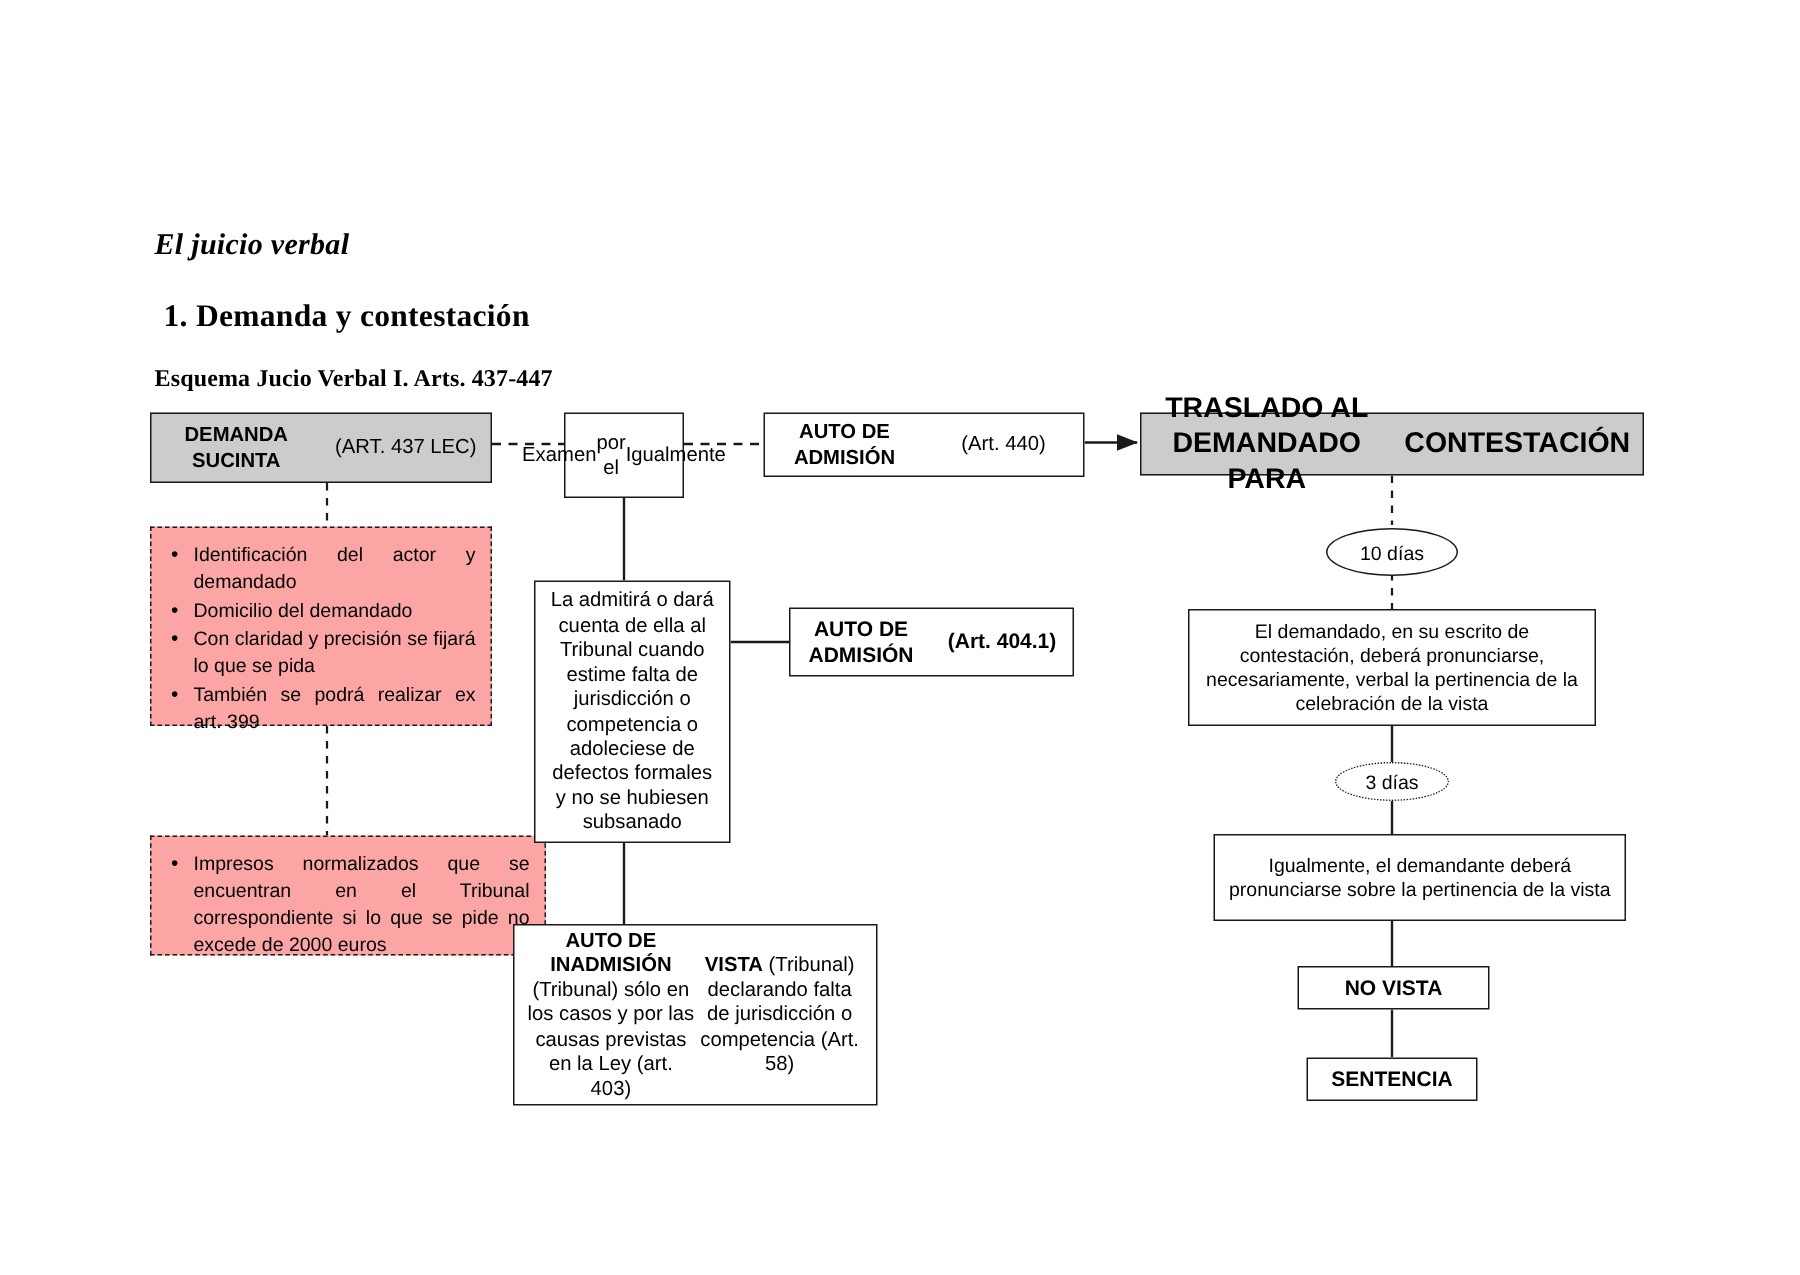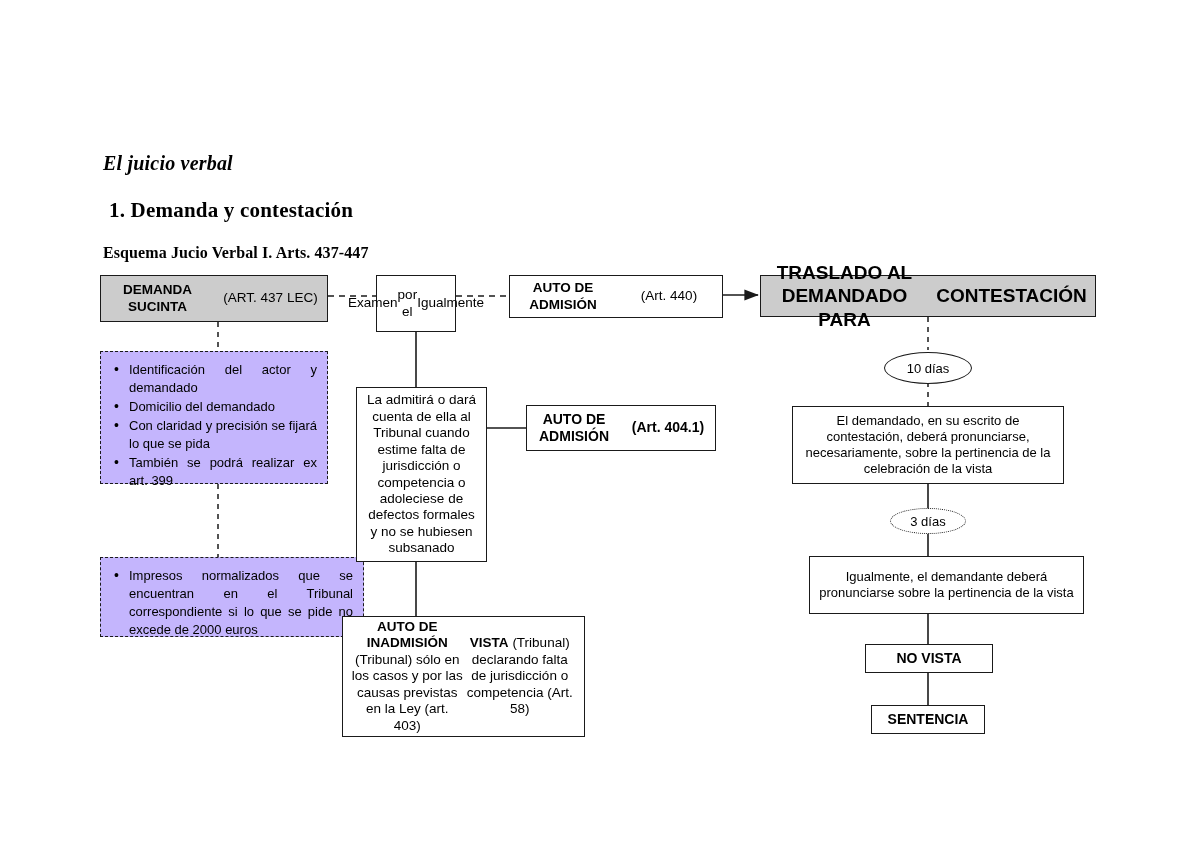--- a/index.html
+++ b/index.html
@@ -71,21 +71,21 @@
   .node.shaded { background: #cccccc; }
 
   .node .ln { display: block; width: 100%; }
   .bold { font-weight: 700; }
 
   
   .bullets {
     position: absolute;
     box-sizing: border-box;
     border: 1.5px dashed #1a1a1a;
-    background: #c4b5fd;
+    background: #fca5a5;
     font-family: "Liberation Sans", sans-serif;
     padding: 9px 10px 9px 8px;
     z-index: 2;
   }
   .bullets ul {
     margin: 0;
     padding: 0 0 0 20px;
     list-style: none;
   }
   .bullets li {
@@ -217,21 +217,21 @@
     <span class="ln"><span class="bold">AUTO DE INADMISIÓN</span><span> (Tribunal) sólo en los casos y por las causas previstas en la Ley (art. 403)</span></span>
     <span class="para-gap"></span>
     <span class="ln"><span class="bold">VISTA</span><span> (Tribunal) declarando falta de jurisdicción o competencia (Art. 58)</span></span>
   </div>
 
   <div class="ellipse" style="left:884px; top:352px; width:88px; height:32px;">
     <span>10 días</span>
   </div>
 
   <div class="node" style="left:792px; top:406px; width:272px; height:78px; font-size:13px; padding:4px 8px;">
-    <span class="ln">El demandado, en su escrito de contestación, deberá pronunciarse, necesariamente, sobre la pertinencia de la celebración de la vista</span>
+    <span class="ln">El demandado, en su escrito de contestación, deberá pronunciarse, necesariamente, verbal la pertinencia de la celebración de la vista</span>
   </div>
 
   <div class="ellipse dotted" style="left:890px; top:508px; width:76px; height:26px;">
     <span>3 días</span>
   </div>
 
   <div class="node" style="left:809px; top:556px; width:275px; height:58px; font-size:13px; padding:3px 8px;">
     <span class="ln">Igualmente, el demandante deberá pronunciarse sobre la pertinencia de la vista</span>
   </div>
 

